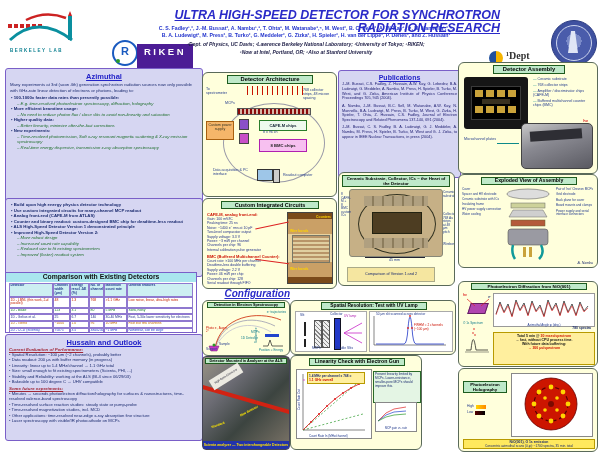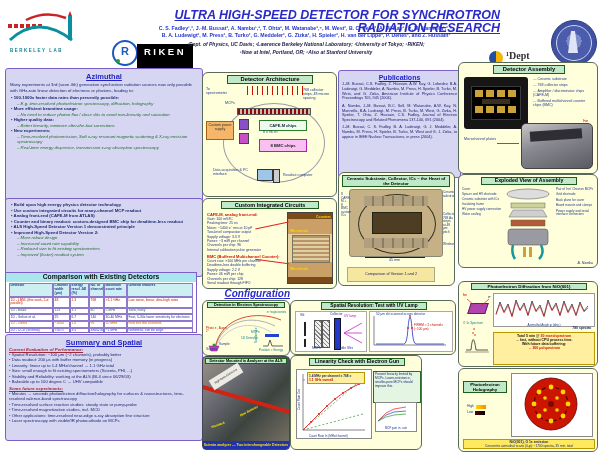--- a/index.html
+++ b/index.html
@@ -52,21 +52,21 @@
       <rect x="62" y="6" width="4" height="24" fill="#0a8f9f"></rect>
       <polygon points="62,6 66,6 64,1" fill="#c22"></polygon>
     </svg>
     <div style="font-size:4.5px;font-weight:bold;color:#0a7f8f;letter-spacing:1.5px;margin-left:4px;">BERKELEY LAB</div>
   </div>
 
   <div class="abs" style="left:112px;top:40px;width:22px;height:22px;border-radius:50%;background:#fff;border:2px solid #1a5abf;text-align:center;">
     <div style="font-size:11px;font-weight:bold;color:#1a5abf;line-height:18px;">R</div>
     <div style="position:absolute;left:2px;bottom:1px;width:4px;height:4px;border-radius:50%;background:#2a9a2a;"></div>
   </div>
-  <div class="abs" style="left:137px;top:44px;width:56px;height:29px;background:#000000;color:#fff;font-weight:bold;font-size:9.5px;letter-spacing:2.5px;text-align:center;line-height:15px;">RIKEN</div>
+  <div class="abs" style="left:137px;top:44px;width:56px;height:29px;background:#4c1d95;color:#fff;font-weight:bold;font-size:9.5px;letter-spacing:2.5px;text-align:center;line-height:15px;">RIKEN</div>
 
   <div class="abs bigtitle" style="left:112px;top:9px;width:388px;font-size:12.5px;line-height:1.05;">ULTRA HIGH-SPEED DETECTOR FOR SYNCHROTRON RADIATION RESEARCH</div>
   <div class="abs" style="left:108px;top:25px;width:396px;text-align:center;font-size:5.2px;font-weight:bold;color:#2233cc;line-height:1.3;">C. S. Fadley¹,², J.-M. Bussat², A. Nambu¹,³, T. Ohta³, M. Watanabe³,⁴, M. West², B. C. Sell¹,², A. W. Kay¹,²,⁵, N. Mannella¹,²,⁵,</div>
   <div class="abs" style="left:108px;top:32px;width:396px;text-align:center;font-size:5.2px;font-weight:bold;color:#2233cc;line-height:1.3;">B. A. Ludewigt², M. Press², B. Turko², G. Meddeler², G. Zizka², H. Spieler², H. van der Lippe², P. Denes², and Z. Hussain²</div>
   <div class="abs" style="left:150px;top:41px;width:312px;text-align:center;font-size:5px;font-weight:bold;font-style:italic;color:#22224a;">¹Dept. of Physics, UC Davis; ²Lawrence Berkeley National Laboratory; ³University of Tokyo; ⁴RIKEN;</div>
   <div class="abs" style="left:150px;top:49px;width:312px;text-align:center;font-size:5px;font-weight:bold;font-style:italic;color:#22224a;">⁵Now at Intel, Portland, OR; ⁶Also at Stanford University</div>
 
   <div class="abs" style="left:489px;top:51px;width:14px;height:14px;border-radius:50%;background:conic-gradient(#f5b400 0 50%, #1f4f9e 50% 100%);"></div>
   <div class="abs" style="left:506px;top:50px;width:44px;font-size:10px;font-weight:bold;color:#333;font-family:'Liberation Serif',serif;">¹Dept</div>
   <div class="abs" style="left:506px;top:62px;width:46px;font-size:2.8px;color:#a03030;">THE UNIVERSITY OF TOKYO</div>
@@ -154,21 +154,21 @@
           <span>75x75</span>
         <span>3.5</span>
           <span>384x256</span>
         <span>~1 MHz</span>
           <span>Nonlinear, can be large</span>
       </div>
       </div>
   </div>
 
   <div class="abs lav" style="left:5px;top:334px;width:190px;height:99px;padding:3px;">
-    <div class="lavtitle">Summary and Spatial</div>
+    <div class="lavtitle">Hussain and Outlook</div>
     <div style="font-size:4.4px;font-weight:bold;font-style:italic;text-decoration:underline;color:#a02838;">Current Evaluation of Performance:</div>
     <div class="slist">
         <div>Spatial Resolution: ~100 μm (~2 channels), probably better</div>
         <div>Data readout: 200 μs with buffer memory (in progress)</div>
         <div>Linearity: linear up to 1.4 MHz/channel → 1.1 GHz total</div>
         <div>Size: small enough to fit existing spectrometers (Scienta, PHI, ...)</div>
         <div>Stability and Reliability: working at the ALS (BL4 since 06/29/03)</div>
         <div>Bakeable up to 100 degree C → UHV compatible</div>
       </div>
     <div style="font-size:4.4px;font-weight:bold;font-style:italic;text-decoration:underline;color:#a02838;margin-top:1px;">Some future experiments:</div>

